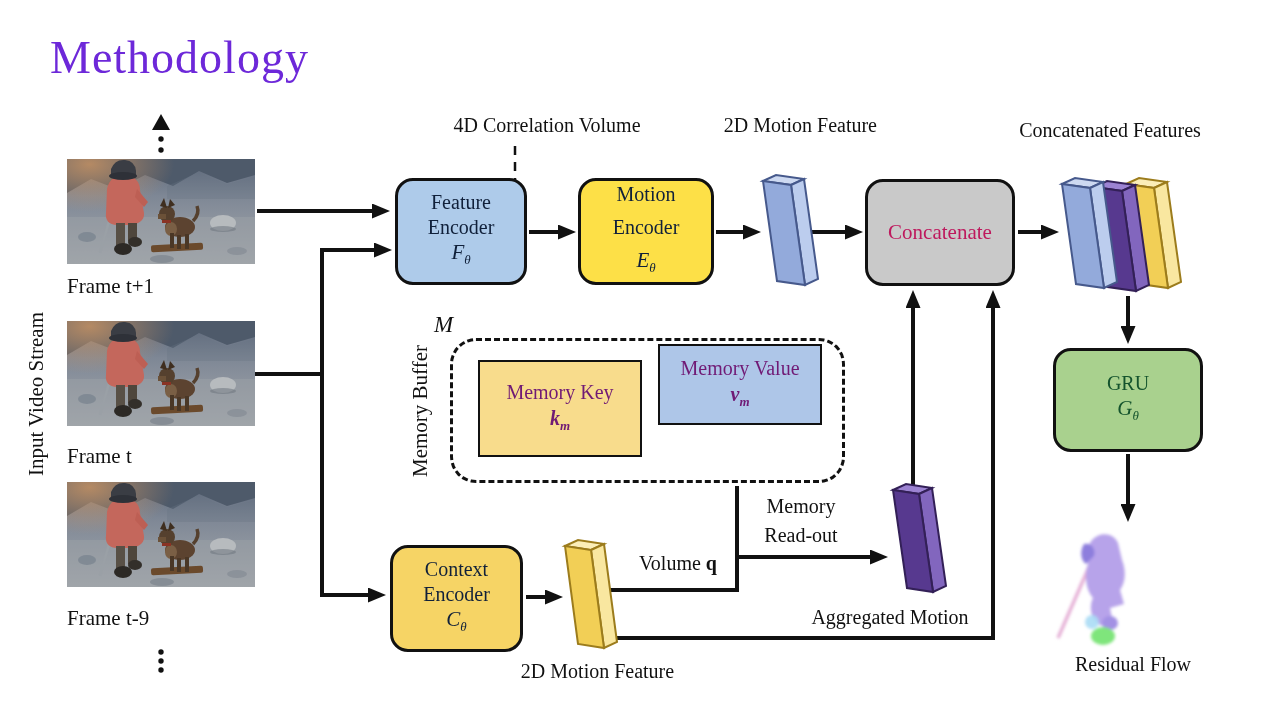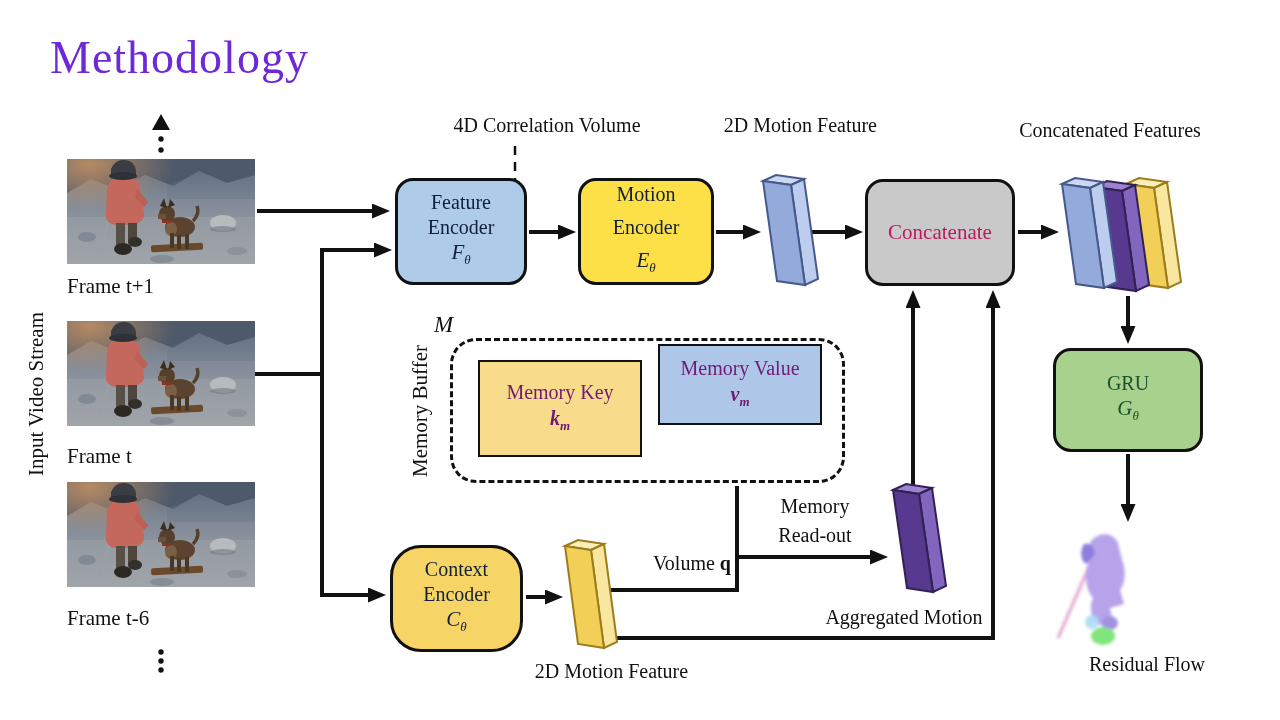--- a/index.html
+++ b/index.html
@@ -20,21 +20,21 @@
   .node .sym{font-size:21px;font-style:italic;}
   .node sub{font-size:13px;font-style:italic;}
   #concat-box{color:#be185d;font-size:21px;}
   #gru-box{color:#14532d;}
   .membox{border:2.5px solid #111;box-sizing:border-box;display:flex;flex-direction:column;
           align-items:center;justify-content:center;font-size:20px;line-height:26px;color:#701a75;}
   .membox .msym{font-weight:bold;font-style:italic;font-size:20px;}
   .membox sub{font-size:13px;font-weight:bold;font-style:italic;}
   #memory-dashed{border:3.5px dashed #111;border-radius:26px;box-sizing:border-box;}
   #set-symbol{font-size:23px;font-style:italic;}
-  .small-caption{font-size:20px;text-align:center;white-space:nowrap;padding-left:14px;}
+  .small-caption{font-size:20px;text-align:center;white-space:nowrap;}
   #query-label b{font-size:20px;}
   #overlay{left:0;top:0;pointer-events:none;}
   .hiddefs{position:absolute;width:0;height:0;overflow:hidden;}
 </style>
 </head>
 <body>
 
 <svg class="hiddefs" aria-hidden="true">
   <defs>
     <linearGradient id="sky" x1="0" y1="0" x2="0" y2="1">
@@ -104,21 +104,21 @@
         <use href="#scene"></use>
       </svg>
   </div>
   <div class="abs framelabel" style="top:444px;">Frame t</div>
 
   <div class="abs frame" style="top:481px;">
     <svg viewBox="0 0 188 105">
         <use href="#scene"></use>
       </svg>
   </div>
-  <div class="abs framelabel" style="top:606px;">Frame t-6</div>
+  <div class="abs framelabel" style="top:606px;">Frame t-9</div>
 
   <svg id="overlay" class="abs" width="1280" height="720" viewBox="0 0 1280 720">
     <defs>
       <marker id="ah" markerUnits="userSpaceOnUse" markerWidth="18" markerHeight="15" refX="3" refY="7.5" orient="auto">
         <path d="M0,0 L18,7.5 L0,15 Z" fill="#111"></path>
       </marker>
     </defs>
     <g stroke="#111" stroke-width="4" fill="none">
       <path d="M257,211 L375,211" marker-end="url(#ah)"></path>
       <path d="M255,374 L322,374 L322,250 L377,250" marker-end="url(#ah)"></path>
@@ -200,21 +200,21 @@
 
   <div id="concat-box" class="abs node" style="left: 865px; top: 179px; width: 150px; height: 107px; background: rgb(201, 201, 201);">
     <div>Concatenate</div>
   </div>
 
   <div id="gru-box" class="abs node" style="left: 1053px; top: 348px; width: 150px; height: 104px; background: rgb(169, 209, 142);">
     <div>GRU</div>
     <div class="sym"><i>G</i><sub>θ</sub></div>
   </div>
 
-  <div class="abs node" style="left: 390px; top: 545px; width: 133px; height: 107px; background: rgb(246, 212, 101); border-radius: 31px;">
+  <div class="abs node" style="left: 390px; top: 545px; width: 133px; height: 107px; background: rgb(246, 212, 101);">
     <div>Context</div>
     <div>Encoder</div>
     <div class="sym"><i>C</i><sub>θ</sub></div>
   </div>
 
   <div id="memory-dashed" class="abs" style="left:450px;top:338px;width:395px;height:145px;"></div>
   <div id="set-symbol" class="abs" style="left:434px;top:312px;">M</div>
   <div class="abs vlabel" style="left:420px;top:411px;">Memory Buffer</div>
 
   <div class="abs membox" style="left: 478px; top: 360px; width: 164px; height: 97px; background: rgb(248, 220, 140);">

